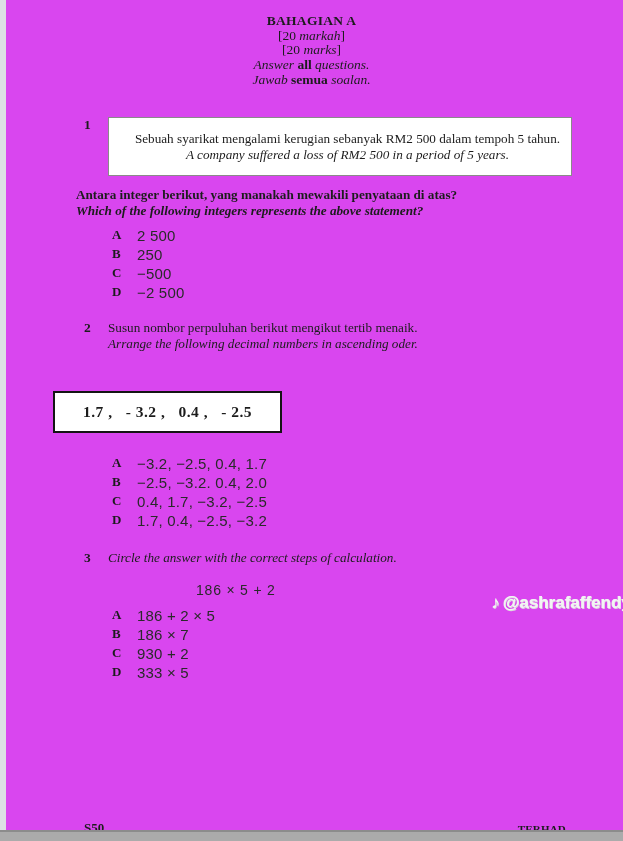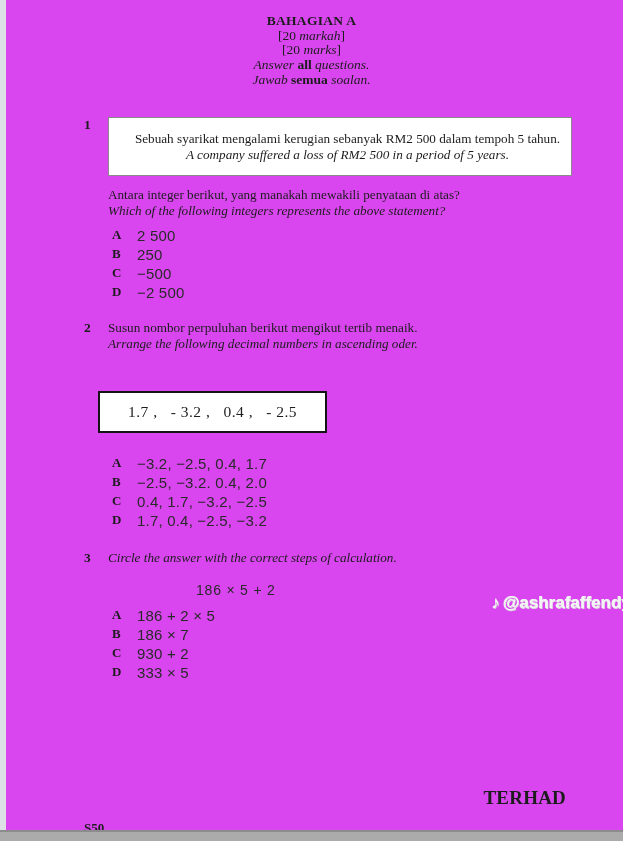--- a/index.html
+++ b/index.html
@@ -22,56 +22,56 @@
   
   .q-row { display:flex; }
   .q1-row { margin:29px 51px 0 84px; }
   .qnum { width:24px; font-weight:bold; font-size:13.5px; flex:0 0 24px; }
   .stim-box {
     flex:1; border:1px solid #8a8a8a; background:#fff;
     padding:13px 6px 12px 21px; text-align:center;
     font-size:13.2px; line-height:16px;
   }
   .prompt { font-size:13.2px; line-height:16px; }
-  .prompt-q1 { margin:11px 0 0 108px; }
+  .prompt-q1 { margin:11px 0 0 76px;font-weight:bold; }
 
   
   .opts { margin-left:112px; }
   .opt { display:flex; align-items:center; height:19px; }
   .opt-letter { width:25px; flex:0 0 25px; font-weight:bold; font-size:13px; }
   .opt-value { font-family:"Liberation Sans", sans-serif; font-size:15px; letter-spacing:0.2px; color:#2a2a2a; }
   .opts-q1 { margin-top:7px; }
   .opts-q2 { margin-top:21px; }
   .opts-q3 { margin-top:8px; }
 
   
   .q2-head { margin:18px 40px 0 84px; }
   .q3-head { margin:20px 40px 0 84px; }
   .numbox {
-    margin:39px 0 0 98px; width:225px; height:38px;
+    margin:39px 0 0 53px; width:225px; height:38px;
     border:2.5px solid #141414; background:#fff;
     display:flex; align-items:center; justify-content:center;
-    font-weight:normal; font-size:15.5px; letter-spacing:0.5px; white-space:pre;
+    font-weight:bold; font-size:15.5px; letter-spacing:0.5px; white-space:pre;
   }
 
   
   .expr { margin:16px 0 0 196px; font-family:"Liberation Sans", sans-serif;
           font-size:14px; letter-spacing:0.8px; color:#2a2a2a; }
 
   
   .watermark {
     position:absolute; top:593px; right:-8px; white-space:nowrap;
     font-family:"Liberation Sans", sans-serif; font-weight:bold; font-size:17px;
     color:#f3f4f5; text-shadow:0.5px 0.5px 0.5px #dcdcdc, -0.5px -0.5px 0.5px #e6e6e6;
   }
   .watermark .note { margin-right:3px; }
 
   
   .footer-left  { position:absolute; left:84px;  top:820px; font-weight:bold; font-size:13px; }
-  .footer-right { position:absolute; right:57px; top:787px; font-weight:bold; font-size:19px; letter-spacing:0.2px; }
+  .footer-right { position:absolute; right:57px; top:823px; font-weight:bold; font-size:11px; letter-spacing:0.2px; }
 </style>
 </head>
 <body>
 
 <div class="page">
 
   <div class="edge-left"></div>
 
   <div class="header">
     <div class="title">BAHAGIAN A</div>

